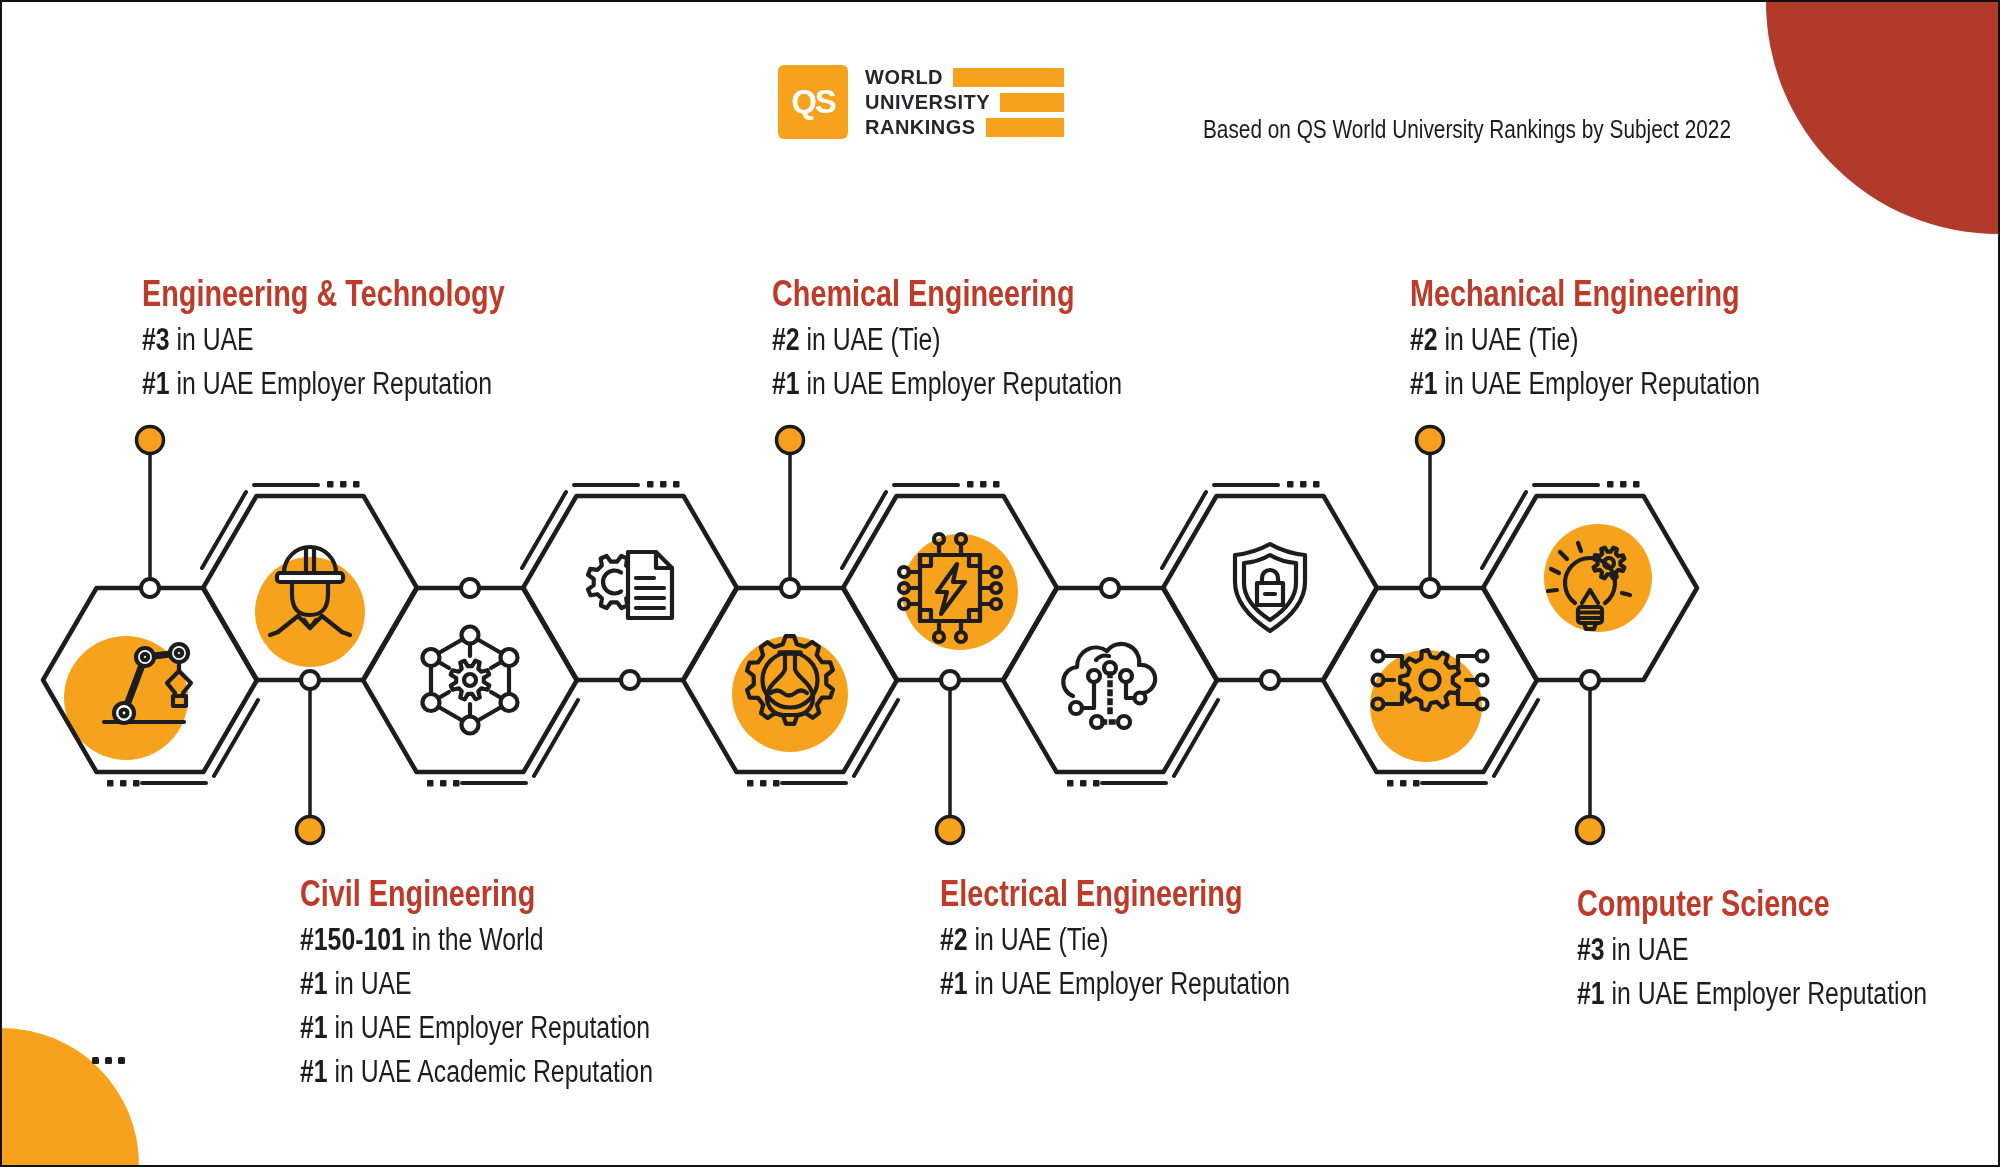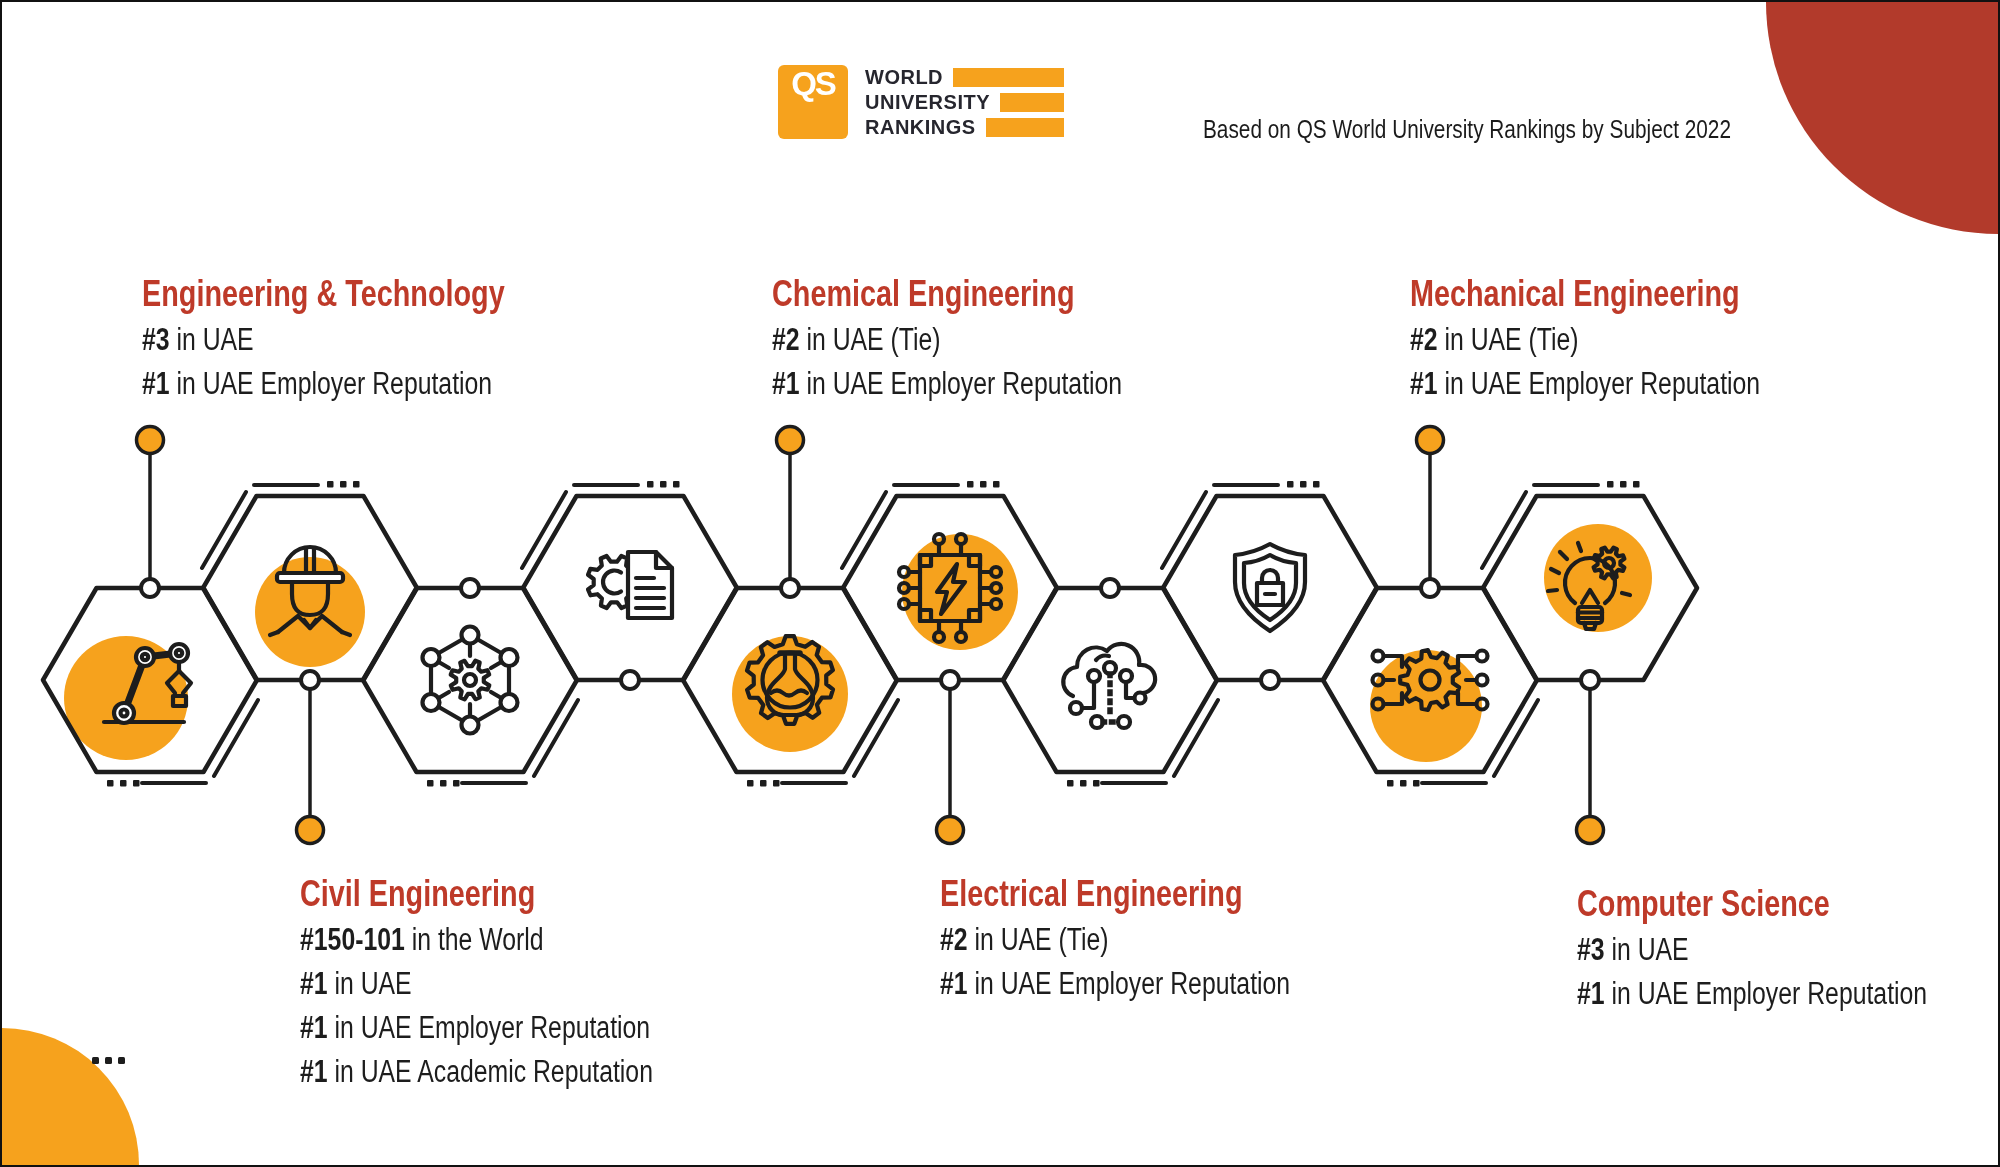--- a/index.html
+++ b/index.html
@@ -7,21 +7,21 @@
     position:relative;width:2000px;height:1167px;background:#fff;
     border:2px solid #111;box-sizing:border-box;overflow:hidden;
     font-family:"Liberation Sans",sans-serif;
     --orange:#F6A21D;--corner-red:#B23A2B;--heading-red:#BE3A29;--ink:#1D1D1D;--logo-ink:#26262E;
   }
   .corner-red{position:absolute;top:-232px;right:-232px;width:464px;height:464px;border-radius:50%;background:var(--corner-red);}
   .corner-orange{position:absolute;bottom:-137px;left:-137px;width:274px;height:274px;border-radius:50%;background:var(--orange);}
 
   .logo{position:absolute;left:776px;top:63px;width:286px;height:74px;display:flex;}
   .logo-square{width:70px;height:74px;background:var(--orange);border-radius:6px;color:#fff;
-    font-weight:700;font-size:33px;letter-spacing:-2px;display:flex;align-items:flex-start;justify-content:center;}
+    font-weight:700;font-size:33px;letter-spacing:-2px;display:flex;align-items:center;justify-content:center;}
   .logo-col{flex:1;margin-left:17px;display:flex;flex-direction:column;justify-content:space-between;padding:2px 0;}
   .logo-row{display:flex;align-items:flex-end;height:20px;}
   .logo-word{font-size:20px;font-weight:700;color:var(--logo-ink);letter-spacing:.5px;line-height:1;}
   .logo-bar{flex:1;height:19px;background:var(--orange);margin-left:10px;}
 
   .tagline{position:absolute;left:1201px;top:112px;font-size:26px;color:#1b1b1b;
     transform:scaleX(.8);transform-origin:0 0;white-space:nowrap;}
 
   .subject{position:absolute;transform:scaleX(.8);transform-origin:0 0;color:var(--ink);white-space:nowrap;}
   .subject h3{margin:0 0 4px 0;font-size:36px;line-height:40px;font-weight:700;color:var(--heading-red);}

